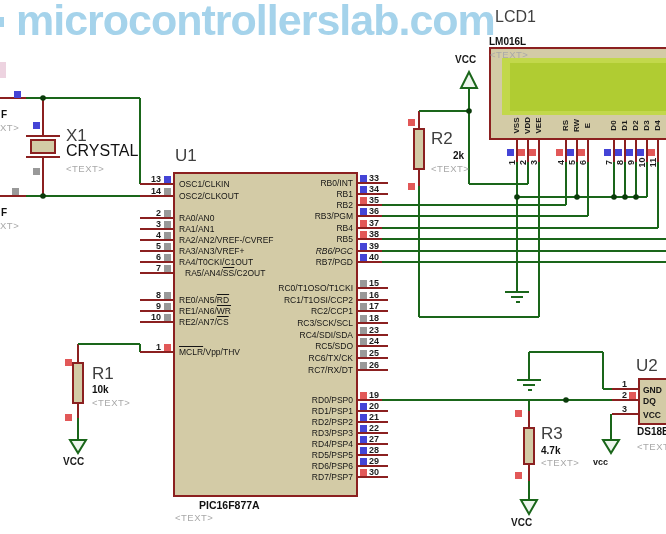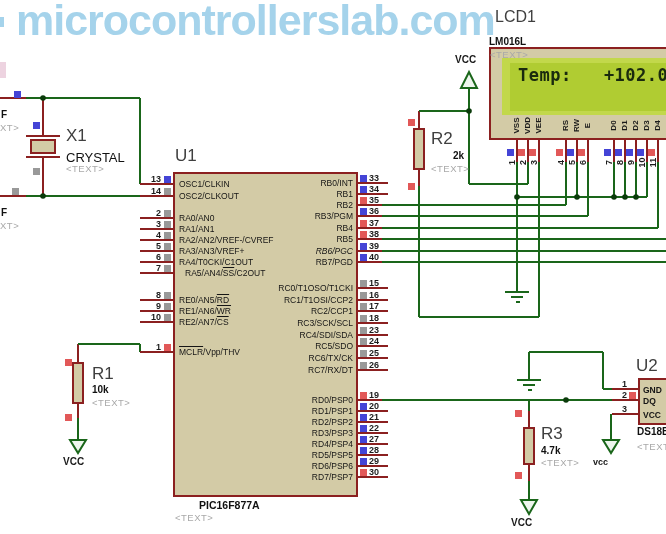--- a/index.html
+++ b/index.html
@@ -73,21 +73,21 @@
   <div class="abs" style="left:0;top:17px;width:4px;height:10px;background:#a5d3eb;"></div>
   <div class="abs" style="left:0;top:62px;width:6px;height:16px;background:#edd3e0;"></div>
 
   <div class="abs val" style="left:1px;top:109px;">F</div>
   <div class="abs ph" style="left:0;top:122px;">XT&gt;</div>
   <div class="abs val" style="left:1px;top:207px;">F</div>
   <div class="abs ph" style="left:0;top:220px;">XT&gt;</div>
 
   <div class="body" style="left:30px;top:139px;width:26px;height:15px;"></div>
   <div class="abs ref" style="left:66px;top:126px;font-size:17px;">X1</div>
-  <div class="abs" style="left:66px;top:150px;font-size:13px;color:#111;">CRYSTAL</div>
+  <div class="abs" style="left:66px;top:142px;font-size:16px;color:#111;">CRYSTAL</div>
   <div class="abs ph" style="left:66px;top:163px;">&lt;TEXT&gt;</div>
 
   <div class="body" style="left:173px;top:172px;width:185px;height:325px;"></div>
   <div class="abs ref" style="left:175px;top:146px;font-size:17px;">U1</div>
   <div class="abs val" style="left:175px;top:499px;font-size:10.5px;margin-left:24px;">PIC16F877A</div>
   <div class="abs ph" style="left:175px;top:512px;">&lt;TEXT&gt;</div>
   <div id="u1-pins">
       <div class="stub" style="left: 140px; top: 183px; width: 33px; height: 2px;"></div>
       <div class="sq" style="left: 164px; top: 176px; background: rgb(68, 68, 214);"></div>
       <div class="abs pinnum" style="left: 130px; top: 174px; width: 31px; text-align: right;">13</div>
@@ -233,21 +233,20 @@
       <div class="abs pinnum" style="left: 369px; top: 467px;">30</div>
       <div class="abs pinlab" style="left: 180px; top: 471px; width: 173px; text-align: right;"><span>RD7</span>/<span>PSP7</span></div>
     </div>
 
   <div class="abs ref" style="left:495px;top:8px;font-size:16px;">LCD1</div>
   <div class="abs val" style="left:489px;top:36px;font-size:10px;">LM016L</div>
   <div class="body" style="left:489px;top:47px;width:180px;height:93px;"></div>
   <div class="abs ph" style="left:490px;top:49px;z-index:3;">&lt;TEXT&gt;</div>
   <div class="abs" style="left:502px;top:58px;width:164px;height:57px;background:var(--lcdscr);z-index:2;"></div>
   <div class="abs" style="left:510px;top:63px;width:156px;height:48px;background:var(--lcdinner);z-index:2;"></div>
-  <div class="abs lcdtext" style="left:518px;top:65px;width:148px;overflow:hidden;z-index:3;">Temp:   +102.0</div>
   <div id="lcd-pins">
       <div class="stub" style="left: 516px; top: 140px; width: 2px; height: 22px;"></div>
       <div class="sq" style="left: 507px; top: 149px; background: rgb(68, 68, 214);"></div>
       <div class="abs pinnum rot" style="left: 502px; top: 158px; width: 18px; height: 9px;">1</div>
       <div class="abs lcdlab rot" style="left: 503px; top: 121px; width: 26px; height: 9px;">VSS</div>
       <div class="stub" style="left: 527px; top: 140px; width: 2px; height: 22px;"></div>
       <div class="sq" style="left: 518px; top: 149px; background: rgb(226, 88, 88);"></div>
       <div class="abs pinnum rot" style="left: 513px; top: 158px; width: 18px; height: 9px;">2</div>
       <div class="abs lcdlab rot" style="left: 514px; top: 121px; width: 26px; height: 9px;">VDD</div>
       <div class="stub" style="left: 538px; top: 140px; width: 2px; height: 22px;"></div>

